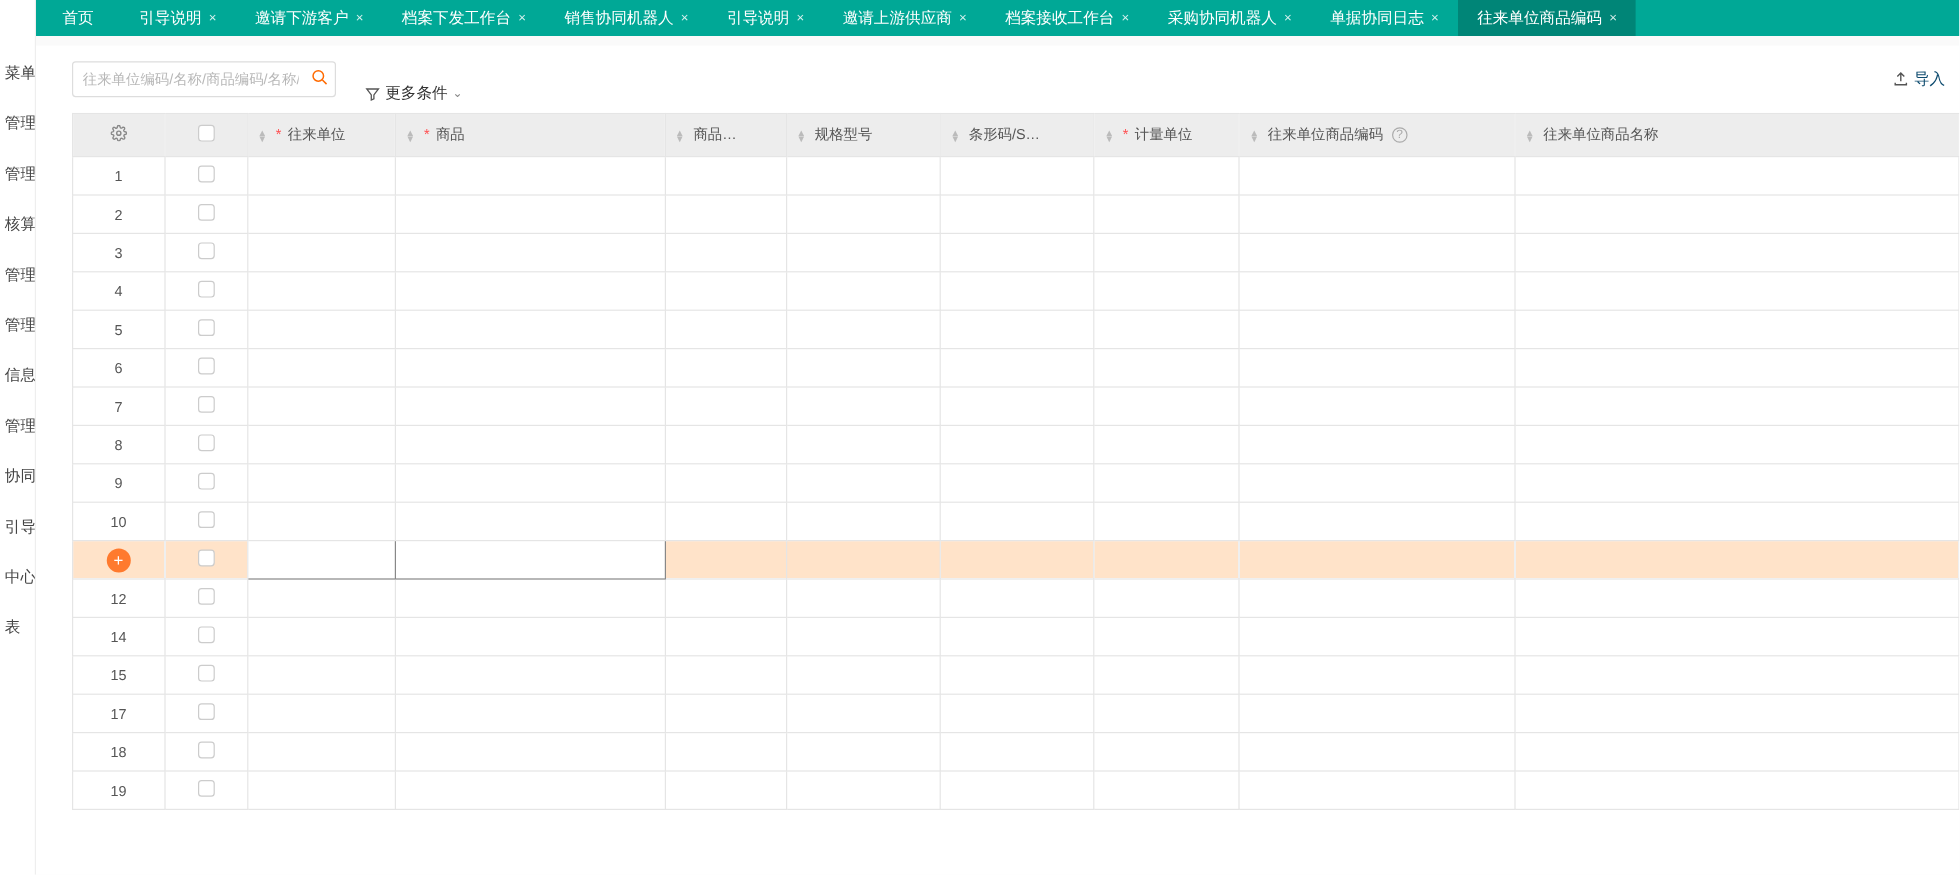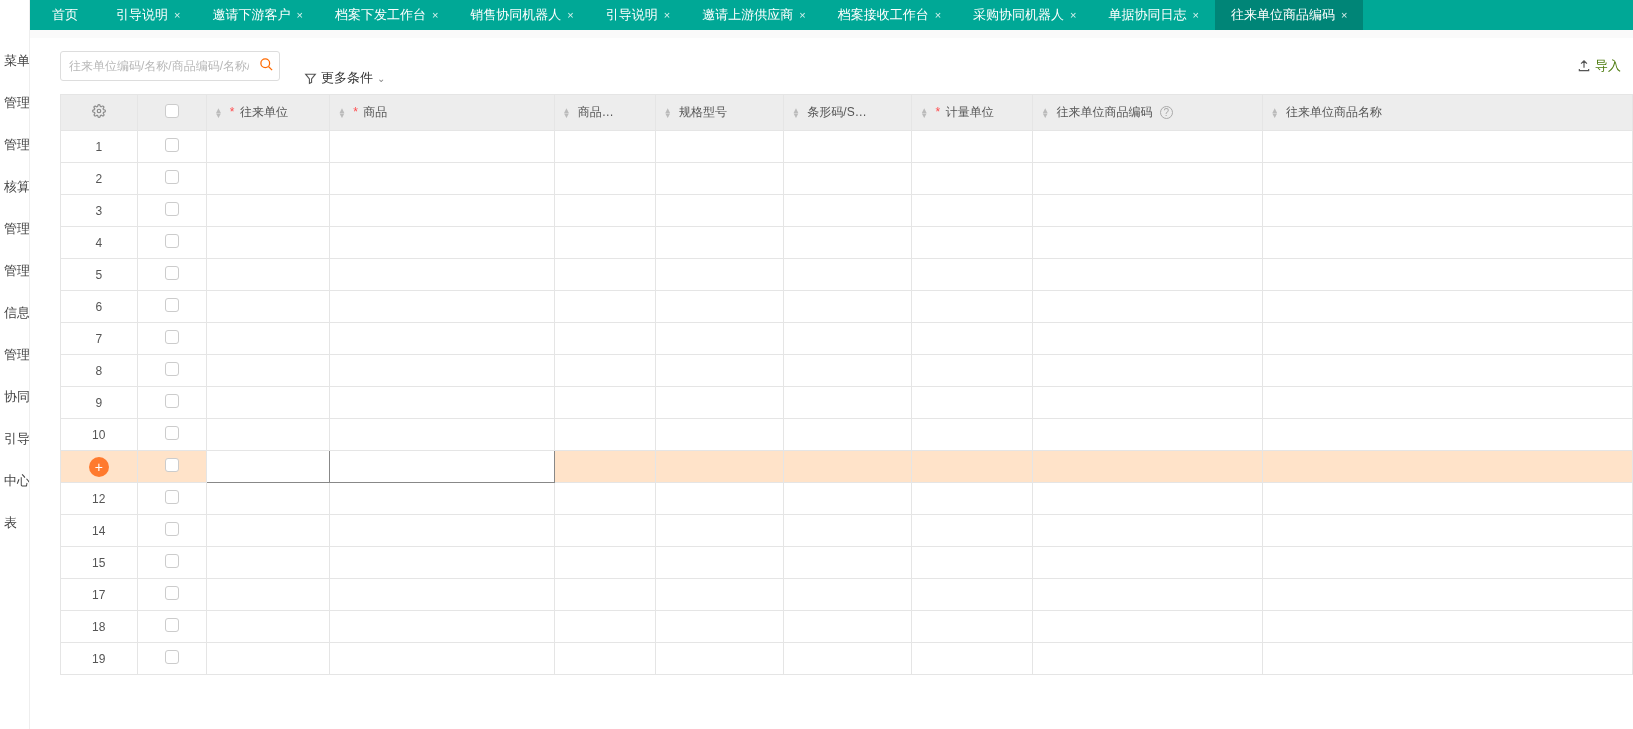--- a/index.html
+++ b/index.html
@@ -27,21 +27,21 @@
     
     .toolbar { height: 56px; display: flex; align-items: center; padding: 0 12px 0 30px; gap: 24px; border-bottom: 0; position: relative; }
     .search-box { position: relative; width: 220px; }
     .search-input { width: 100%; height: 30px; border: 1px solid #ddd; border-radius: 3px; padding: 0 30px 0 8px; font-size: 12px; color: #333; }
     .search-input::placeholder { color: #b8b8b8; }
     .search-icon { position: absolute; right: 6px; top: 50%; transform: translateY(-50%); color: #ff6a00; font-size: 14px; pointer-events: none; }
     svg.search-svg { stroke: #ff6a00; fill: none; stroke-width: 2; }
     .more-filter { display: flex; align-items: center; gap: 4px; color: #333; cursor: pointer; font-size: 13px; margin-top: 24px; }
     .filter-icon { width: 13px; height: 13px; }
     .chevron { font-size: 10px; color: #888; }
-    .export-area { margin-left: auto; display: flex; align-items: center; gap: 4px; color: #4d7c0f; cursor: pointer; font-size: 13px; }
+    .export-area { margin-left: auto; display: flex; align-items: center; gap: 4px; color: #0c4a6e; cursor: pointer; font-size: 13px; }
     
     
     .table-container { flex: 1; overflow: auto; padding: 0 0 0 30px; }
     table.data-table { border-collapse: collapse; width: 100%; table-layout: fixed; }
     .data-table th, .data-table td { border: 1px solid #e5e5e5; height: 32px; padding: 0 8px; font-size: 12px; text-align: left; vertical-align: middle; overflow: hidden; white-space: nowrap; text-overflow: ellipsis; }
     .data-table thead th { background: #ededed; color: #555; font-weight: normal; height: 36px; position: relative; }
     
     .col-gear { width: 62px; text-align: center; }
     .col-check { width: 56px; text-align: center; }
     .col-partner { width: 100px; }

